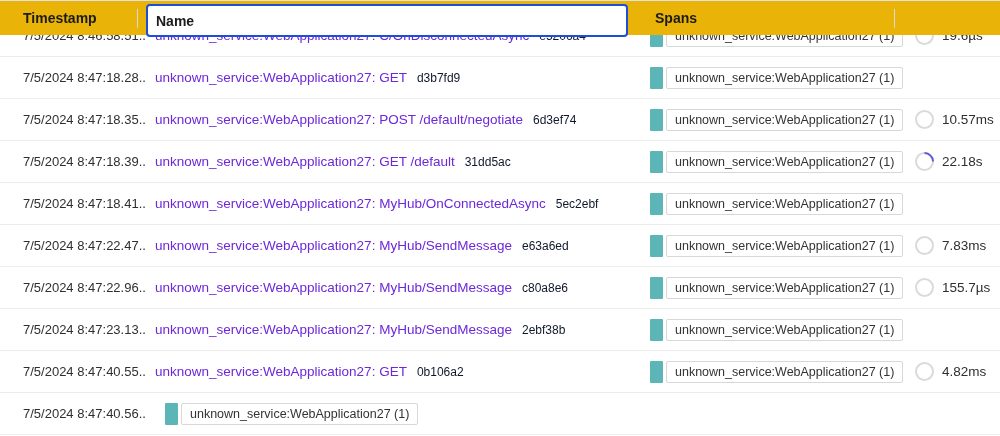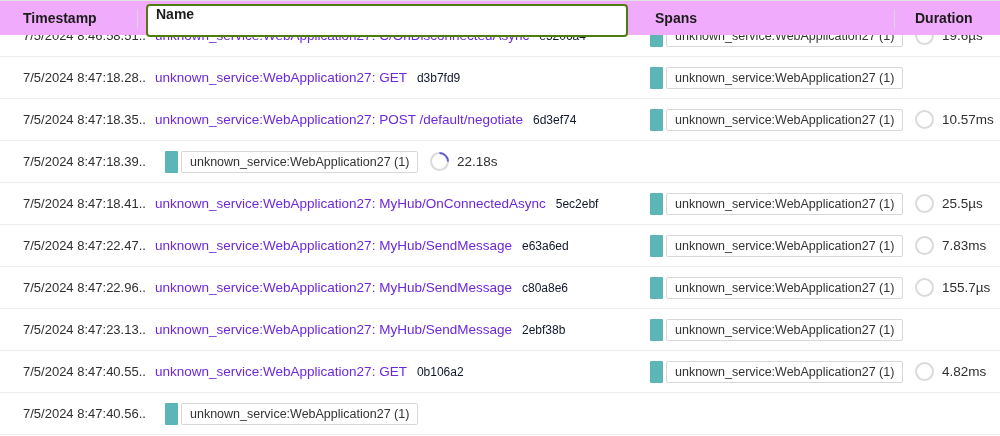--- a/index.html
+++ b/index.html
@@ -14,21 +14,21 @@
     width: 1000px; height: 436px;
     background: #ffffff;
     border-top: 1px solid #e2e2e2;
     box-sizing: border-box;
     overflow: hidden;
   }
   
   .header {
     position: absolute; top: 0; left: 0;
     width: 100%; height: 34px;
-    background: #f0abfc;
+    background: #eab308;
     z-index: 2;
   }
   .h-label {
     position: absolute; top: 0; height: 34px;
     display: flex; align-items: center;
     font-size: 14px; font-weight: 600; color: #1b1b1b;
     white-space: nowrap;
   }
   .h-ts   { left: 23px; }
   .h-spans{ left: 655px; }
@@ -36,24 +36,24 @@
   .h-divider {
     position: absolute; top: 8px; width: 1px; height: 19px;
     background: #d9d9d9;
   }
   .hd-1 { left: 137px; }
   .hd-2 { left: 894px; }
   .name-focus {
     position: absolute; left: 146px; top: 3px;
     width: 482px; height: 33px;
     box-sizing: border-box;
-    border: 2px solid #4d7c0f;
+    border: 2px solid #1d4ed8;
     border-radius: 4px;
     background: #ffffff;
-    display: flex; align-items: flex-start;
+    display: flex; align-items: center;
     padding-left: 8px;
   }
   .name-focus .h-name {
     font-size: 14px; font-weight: 600; color: #1b1b1b;
   }
   
   .rows {
     position: absolute; top: 14px; left: 0; width: 100%;
     z-index: 1;
   }
@@ -157,42 +157,42 @@
       <span class="span-color"></span>
       <span class="span-badge">unknown_service:WebApplication27 (1)</span>
     </div>
     <div class="c-dur">
       <span class="spinner"></span>
       <span class="dur-text">10.57ms</span>
     </div>
   </div>
       <div class="row">
     <div class="c-ts">7/5/2024 8:47:18.39...</div>
+    <div class="c-name">
+      <span class="name-text">unknown_service:WebApplication27: GET /default</span>
+      <span class="trace-id">31dd5ac</span>
+    </div>
     <div class="c-spans">
       <span class="span-color"></span>
       <span class="span-badge">unknown_service:WebApplication27 (1)</span>
     </div>
     <div class="c-dur">
       <span class="spinner active"></span>
       <span class="dur-text">22.18s</span>
     </div>
   </div>
       <div class="row">
     <div class="c-ts">7/5/2024 8:47:18.41...</div>
     <div class="c-name">
       <span class="name-text">unknown_service:WebApplication27: MyHub/OnConnectedAsync</span>
       <span class="trace-id">5ec2ebf</span>
     </div>
     <div class="c-spans">
       <span class="span-color"></span>
       <span class="span-badge">unknown_service:WebApplication27 (1)</span>
-    </div>
-    <div class="c-dur">
-      <span class="spinner"></span>
-      <span class="dur-text">25.5µs</span>
     </div>
   </div>
       <div class="row">
     <div class="c-ts">7/5/2024 8:47:22.47...</div>
     <div class="c-name">
       <span class="name-text">unknown_service:WebApplication27: MyHub/SendMessage</span>
       <span class="trace-id">e63a6ed</span>
     </div>
     <div class="c-spans">
       <span class="span-color"></span>
@@ -254,16 +254,15 @@
     </div>
 
   <div class="header">
     <div class="h-label h-ts">Timestamp</div>
     <div class="h-divider hd-1"></div>
     <div class="name-focus">
       <span class="h-name">Name</span>
     </div>
     <div class="h-label h-spans">Spans</div>
     <div class="h-divider hd-2"></div>
-    <div class="h-label h-dur">Duration</div>
   </div>
 
 </div>
 
 </body></html>

